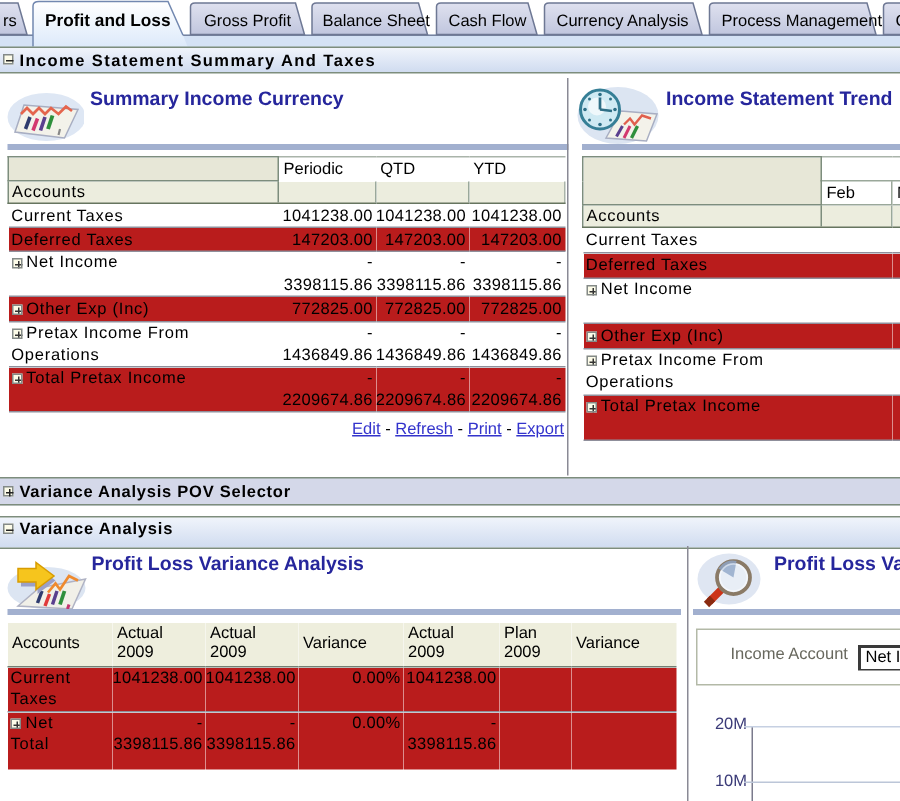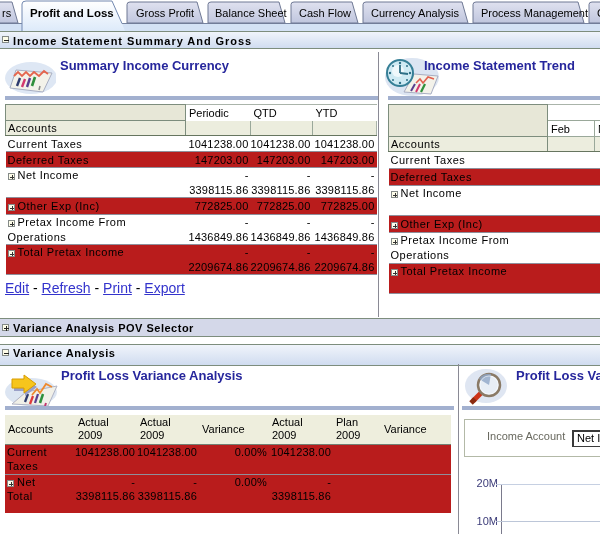--- a/index.html
+++ b/index.html
@@ -18,21 +18,21 @@
 td.val{text-align:right;padding-right:2px;letter-spacing:0.2px}
 .lav{background:#b91c1c}
 .rb{border-bottom:1px solid #8f8f9b}
 .hblk{background:#e7e7d7;border:1px solid #7d8d7d}
 .chead{background:#fff;border-top:1px solid #aab4aa;padding-left:3px}
 .acc{background:#ecedde;border-bottom:1px solid #66755f}
 .accv{background:#ecedde;border-bottom:1px solid #66755f;border-left:1px solid #9aa89a}
 .two div{line-height:14.5px}
 .vt{vertical-align:top}
 a{color:#3333cc}
-.lnks{position:absolute;text-align:left;font-size:14px}
+.lnks{position:absolute;text-align:right;font-size:11px}
 .divl{position:absolute;width:1px;background:#8a8a95}
 .t3h td{background:#eeeedd;border-bottom:1px solid #737f73;padding-left:3px;line-height:13px}
 .gray{color:#68685e}
 </style></head>
 <body>
 
 <svg class="abs" style="left:0;top:0" width="600" height="32">
 <defs>
 <linearGradient id="gi" x1="0" y1="0" x2="0" y2="1">
         <stop offset="0" stop-color="#dfe1ef"></stop>
@@ -64,21 +64,21 @@
 
 <path d="M22,31 L22,4 Q22,1 26,1 L112,1 L122,23.5 L125,31 Z" fill="url(#ga)"></path>
 <path d="M22,31 L22,4 Q22,1 26,1 L112,1 L122,23.5" fill="none" stroke="#7288b0"></path>
 <text x="30" y="17" font-size="11.5" font-weight="bold">Profit and Loss</text>
 </svg>
 
 <div class="hdr" style="top:31px;height:18px">
 <span class="ico" style="left:2px;top:4px">
       <i></i>
     </span>
-<span class="tx" style="letter-spacing:0.95px">Income Statement Summary And Gross</span>
+<span class="tx" style="letter-spacing:0.95px">Income Statement Summary And Taxes</span>
 </div>
 
 <svg class="abs" style="left:4px;top:61px" width="52" height="34">
 <ellipse cx="27" cy="17" rx="26" ry="16" fill="#dee7f4"></ellipse>
 <polygon points="6,27 12,9 48,12 39,31" fill="#f3f2ea" stroke="#a8aec2"></polygon>
 <polyline points="10,15 14,11 18,15 22,11 26,15 30,11 35,15 40,10 44,13" fill="none" stroke="#e4654e" stroke-width="1.8"></polyline>
 <line x1="13" y1="25" x2="16" y2="17" stroke="#2e3b6e" stroke-width="2.4"></line>
 <line x1="18" y1="26" x2="21" y2="18" stroke="#d3386e" stroke-width="2.4"></line>
 <line x1="23" y1="26" x2="26" y2="17" stroke="#5a3f8e" stroke-width="2.4"></line>
 <line x1="28" y1="25" x2="31" y2="16" stroke="#2e8f3c" stroke-width="2.6"></line>
@@ -188,21 +188,21 @@
 <line x1="16" y1="16" x2="24" y2="17" stroke="#2e6f86" stroke-width="1.8"></line>
 <circle cx="16" cy="6" r="1.2" fill="#2e6f86"></circle>
     <circle cx="16" cy="26" r="1.2" fill="#2e6f86"></circle>
 <circle cx="6" cy="16" r="1.2" fill="#2e6f86"></circle>
     <circle cx="26" cy="16" r="1.2" fill="#2e6f86"></circle>
 <circle cx="9" cy="9" r="1" fill="#2e6f86"></circle>
     <circle cx="23" cy="9" r="1" fill="#2e6f86"></circle>
 <circle cx="9" cy="23" r="1" fill="#2e6f86"></circle>
     <circle cx="23" cy="23" r="1" fill="#2e6f86"></circle>
 </svg>
-<div class="title" style="left:424px;top:58px">Income Statement Trend</div>
+<div class="title" style="left:444px;top:58px">Income Statement Trend</div>
 <div class="bar" style="left:388px;top:96px;width:212px"></div>
 <table style="left:388px;top:104px;width:280px">
 <colgroup>
       <col style="width:159px">
       <col style="width:47px">
       <col style="width:74px">
     </colgroup>
 <tbody>
       <tr style="height:16px">
         <td class="hblk" rowspan="2"></td>

